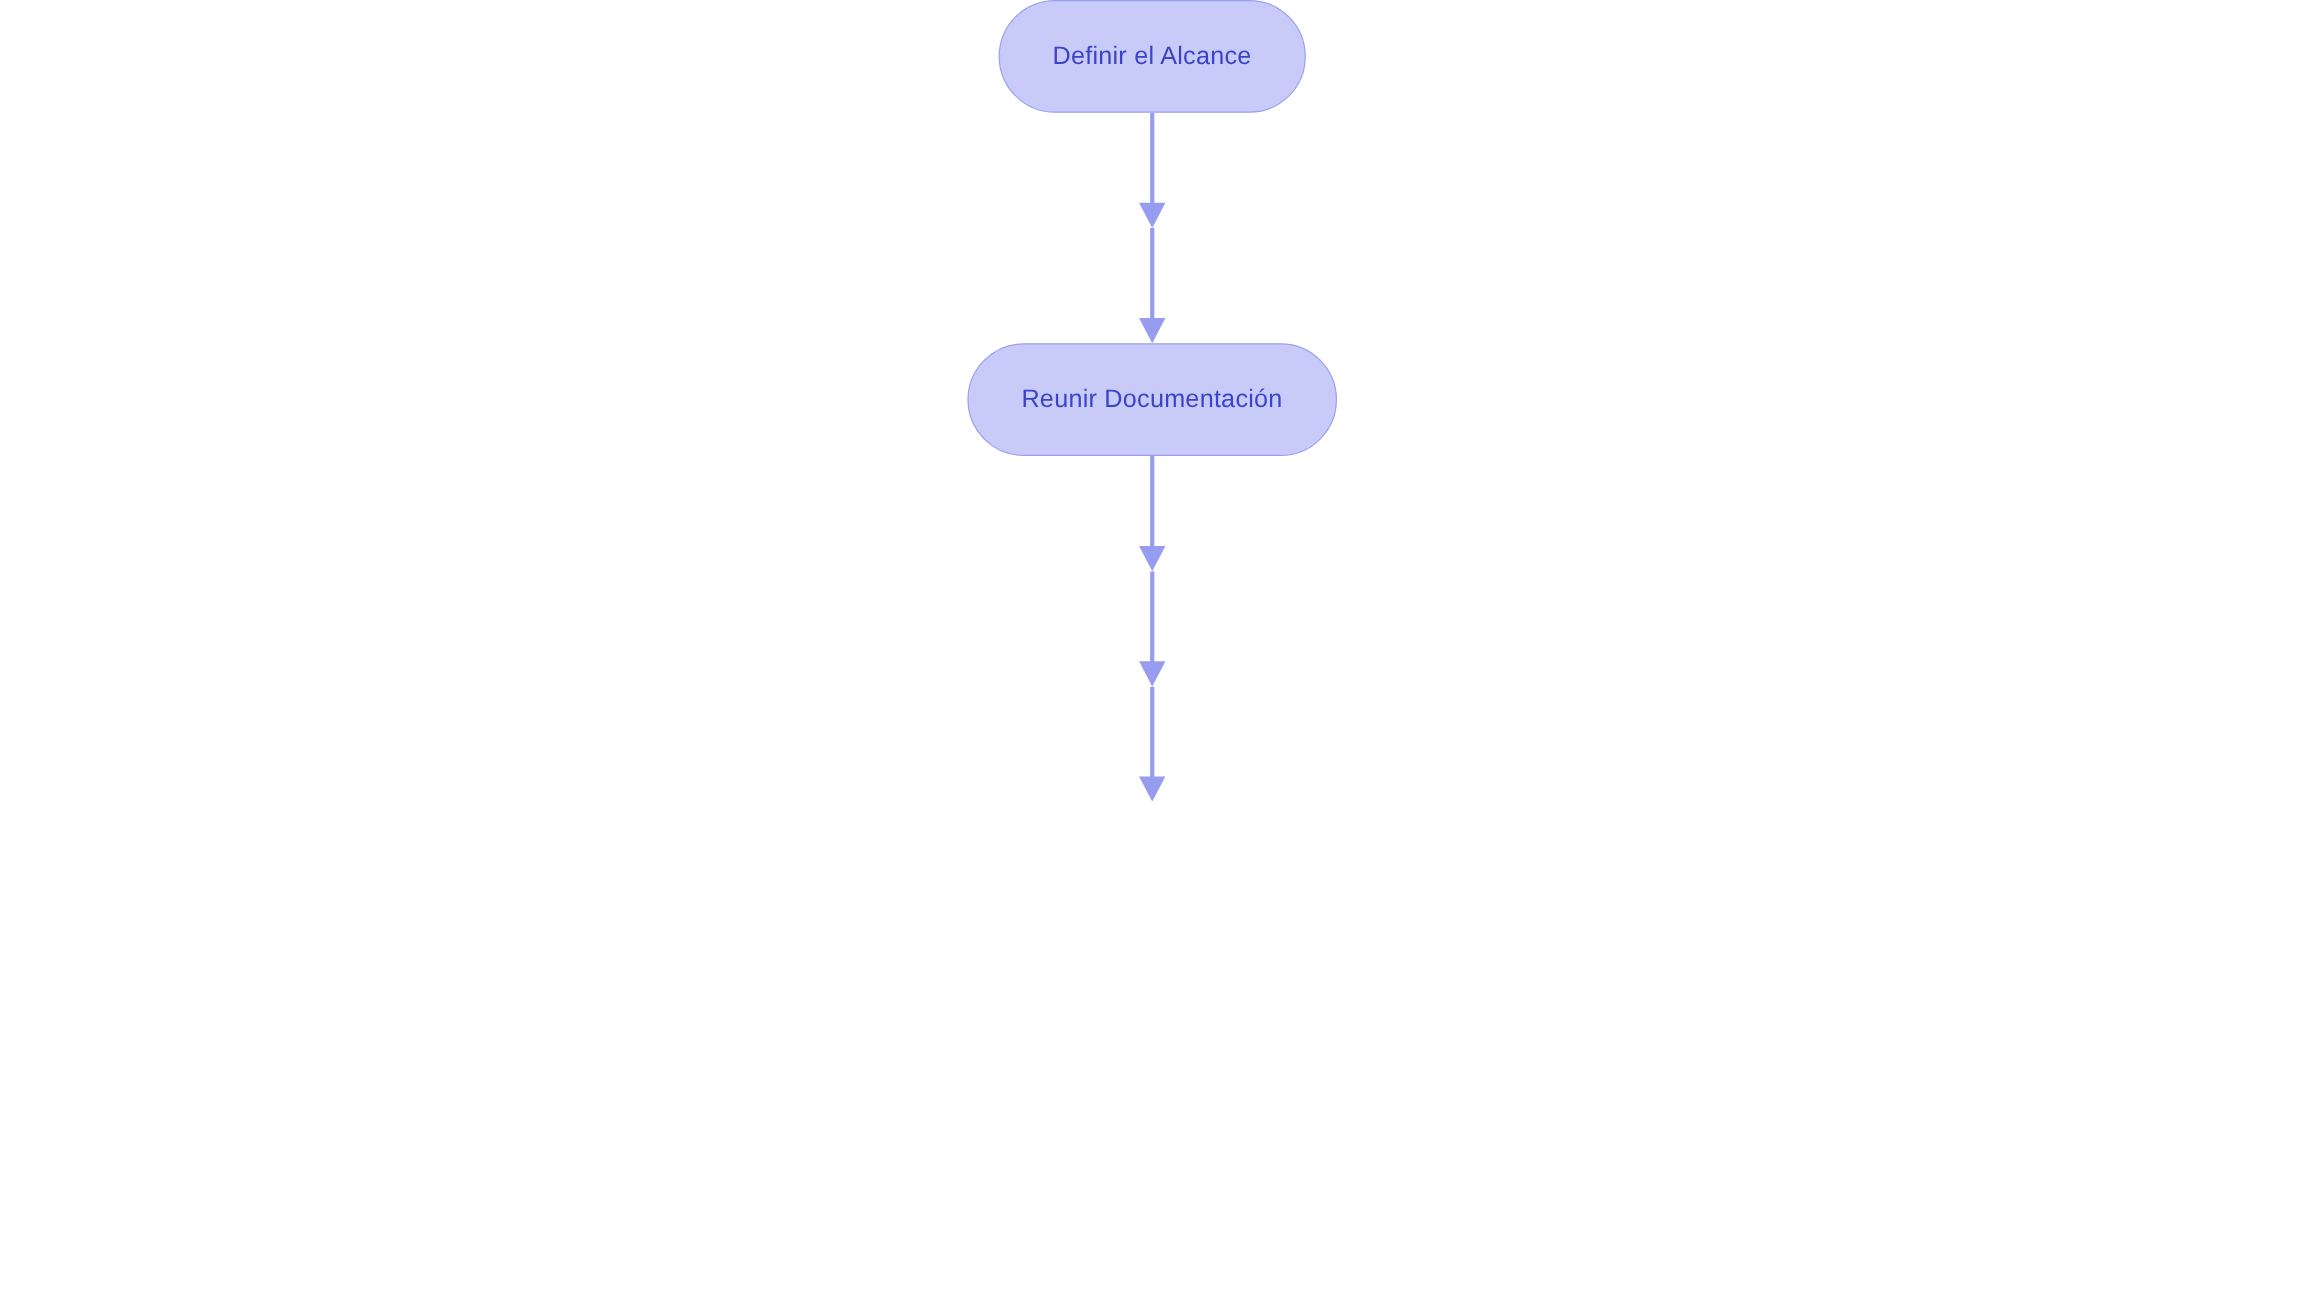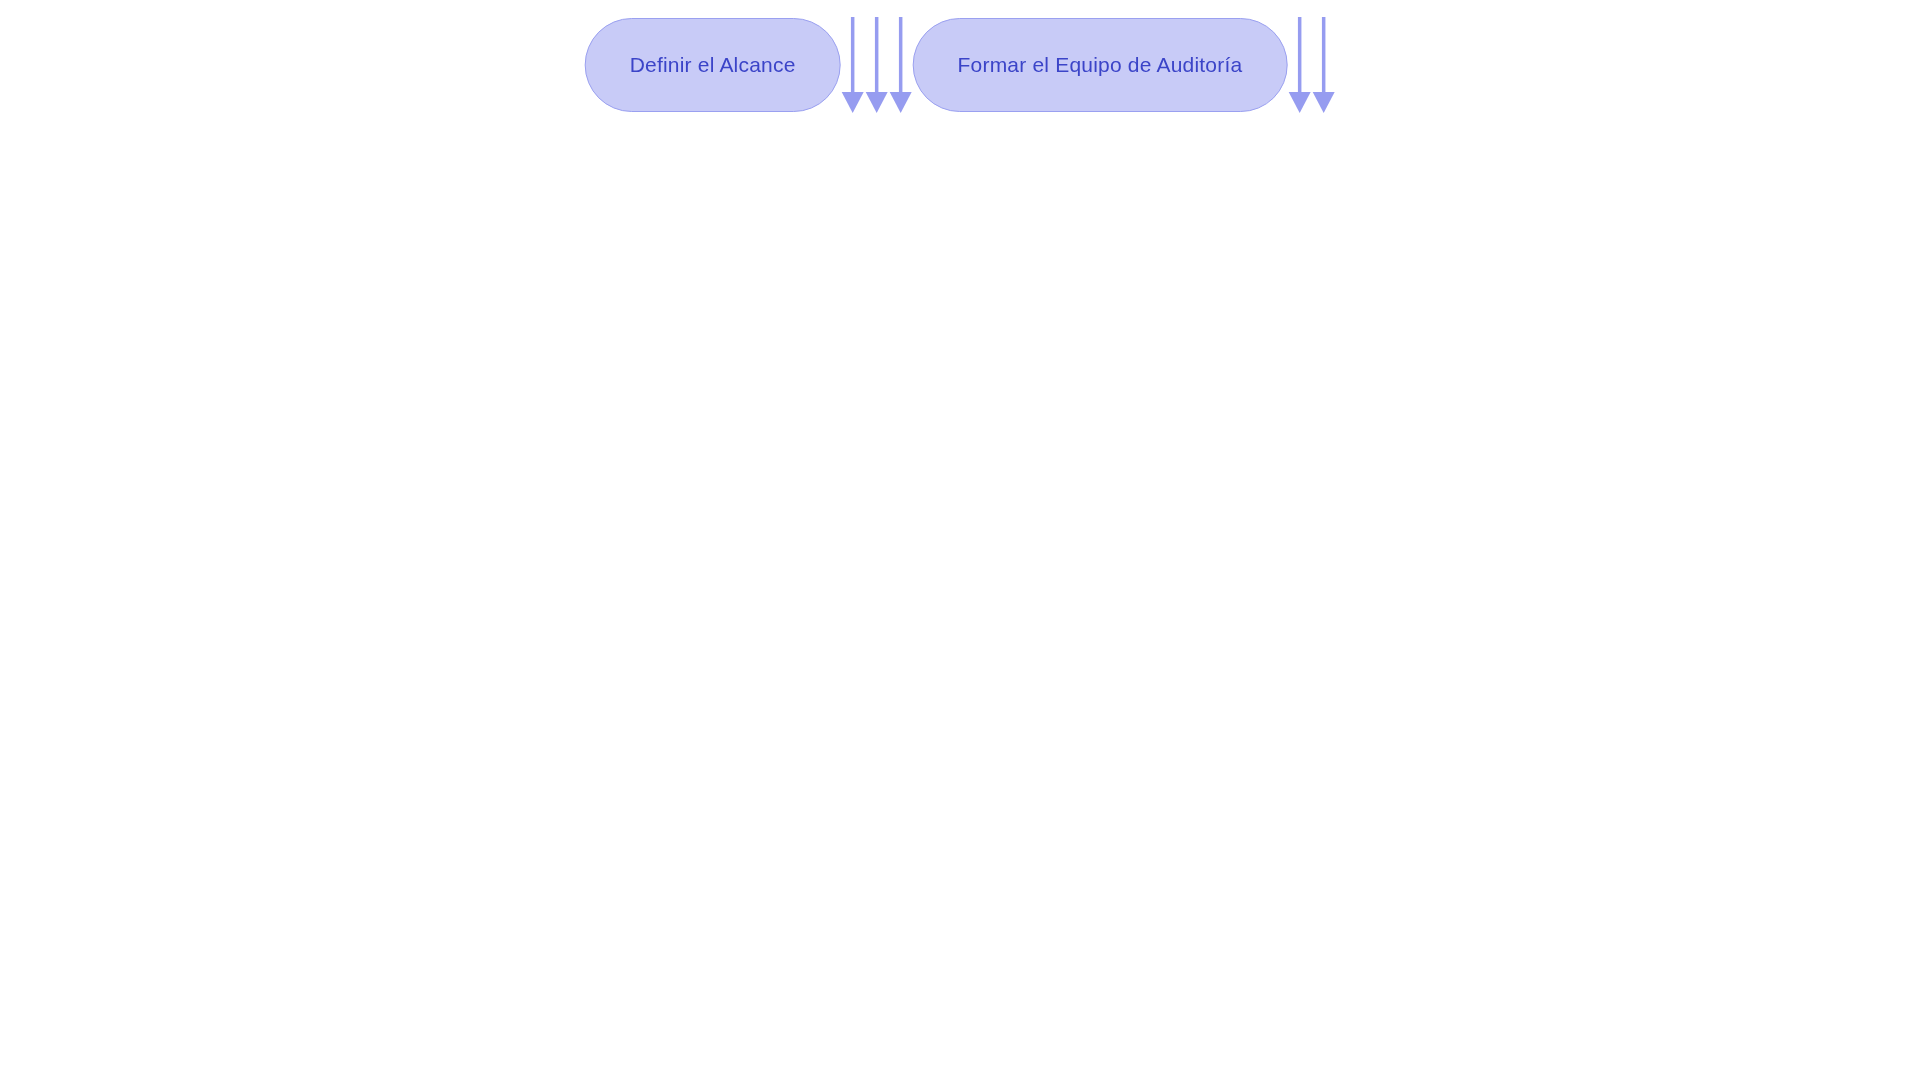--- a/index.html
+++ b/index.html
@@ -20,23 +20,22 @@
     position: relative;
     width: 1920px;
     height: 1083px;
     background: var(--background);
   }
   .flow {
     position: absolute;
     left: 50%;
     top: 0;
     transform: translateX(-50%);
-    padding-top: 17px;
     display: flex;
-    flex-direction: row;
+    flex-direction: column;
     align-items: center;
   }
   .node {
     height: 94px;
     padding: 0 44px;
     border-radius: 47px;
     background: var(--node-fill);
     border: 1.5px solid var(--node-border);
     display: flex;
     align-items: center;
@@ -82,31 +81,31 @@
     </div>
 
 
     <div class="connector">
       <svg viewBox="0 0 24 96">
         <line x1="12" y1="0" x2="12" y2="78"></line>
         <polygon points="1,75 23,75 12,96"></polygon>
       </svg>
     </div>
 
+    <div class="node">
+      <span class="node-label">Reunir Documentación</span>
+    </div>
 
     <div class="connector">
       <svg viewBox="0 0 24 96">
         <line x1="12" y1="0" x2="12" y2="78"></line>
         <polygon points="1,75 23,75 12,96"></polygon>
       </svg>
     </div>
 
-    <div class="node">
-      <span class="node-label">Formar el Equipo de Auditoría</span>
-    </div>
 
     <div class="connector">
       <svg viewBox="0 0 24 96">
         <line x1="12" y1="0" x2="12" y2="78"></line>
         <polygon points="1,75 23,75 12,96"></polygon>
       </svg>
     </div>
 
 
     <div class="connector">

